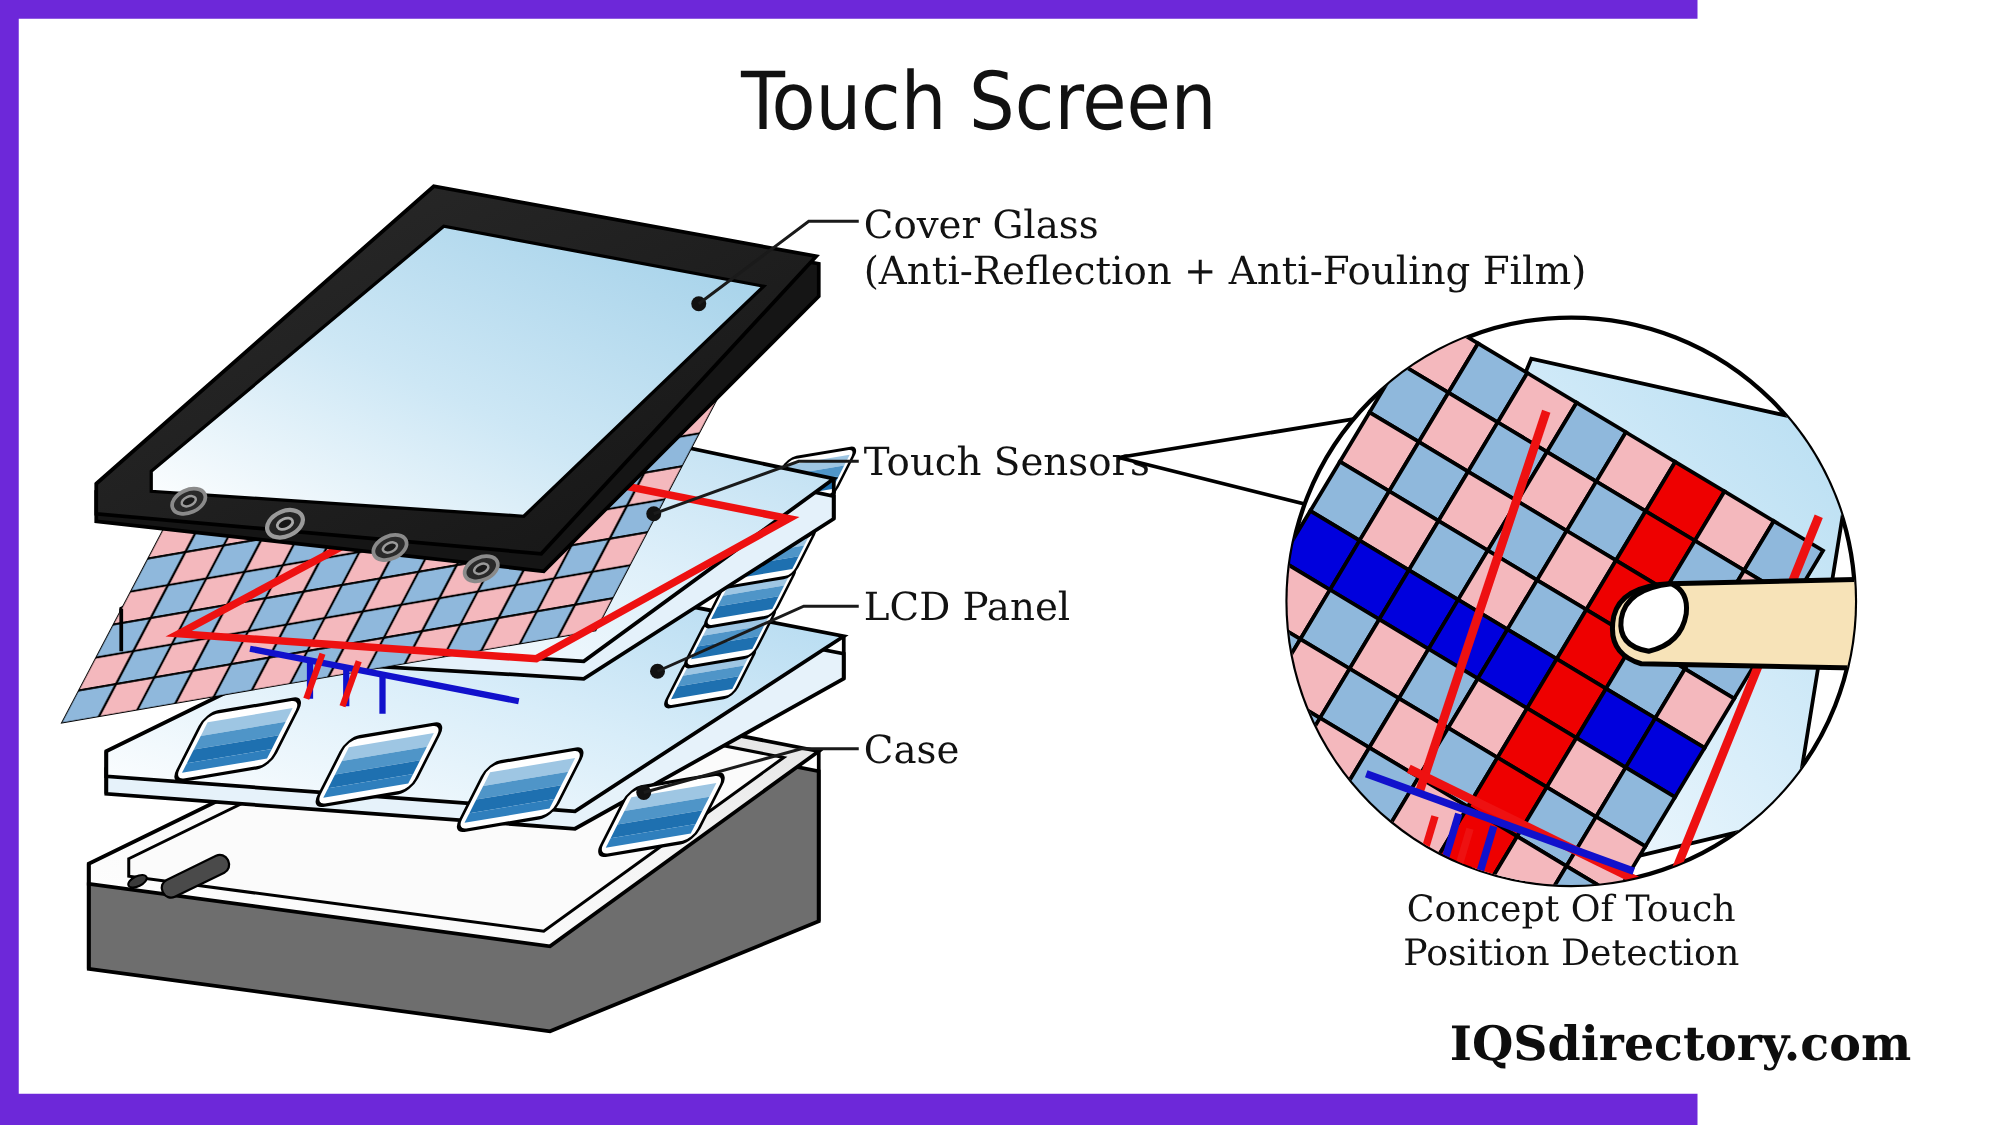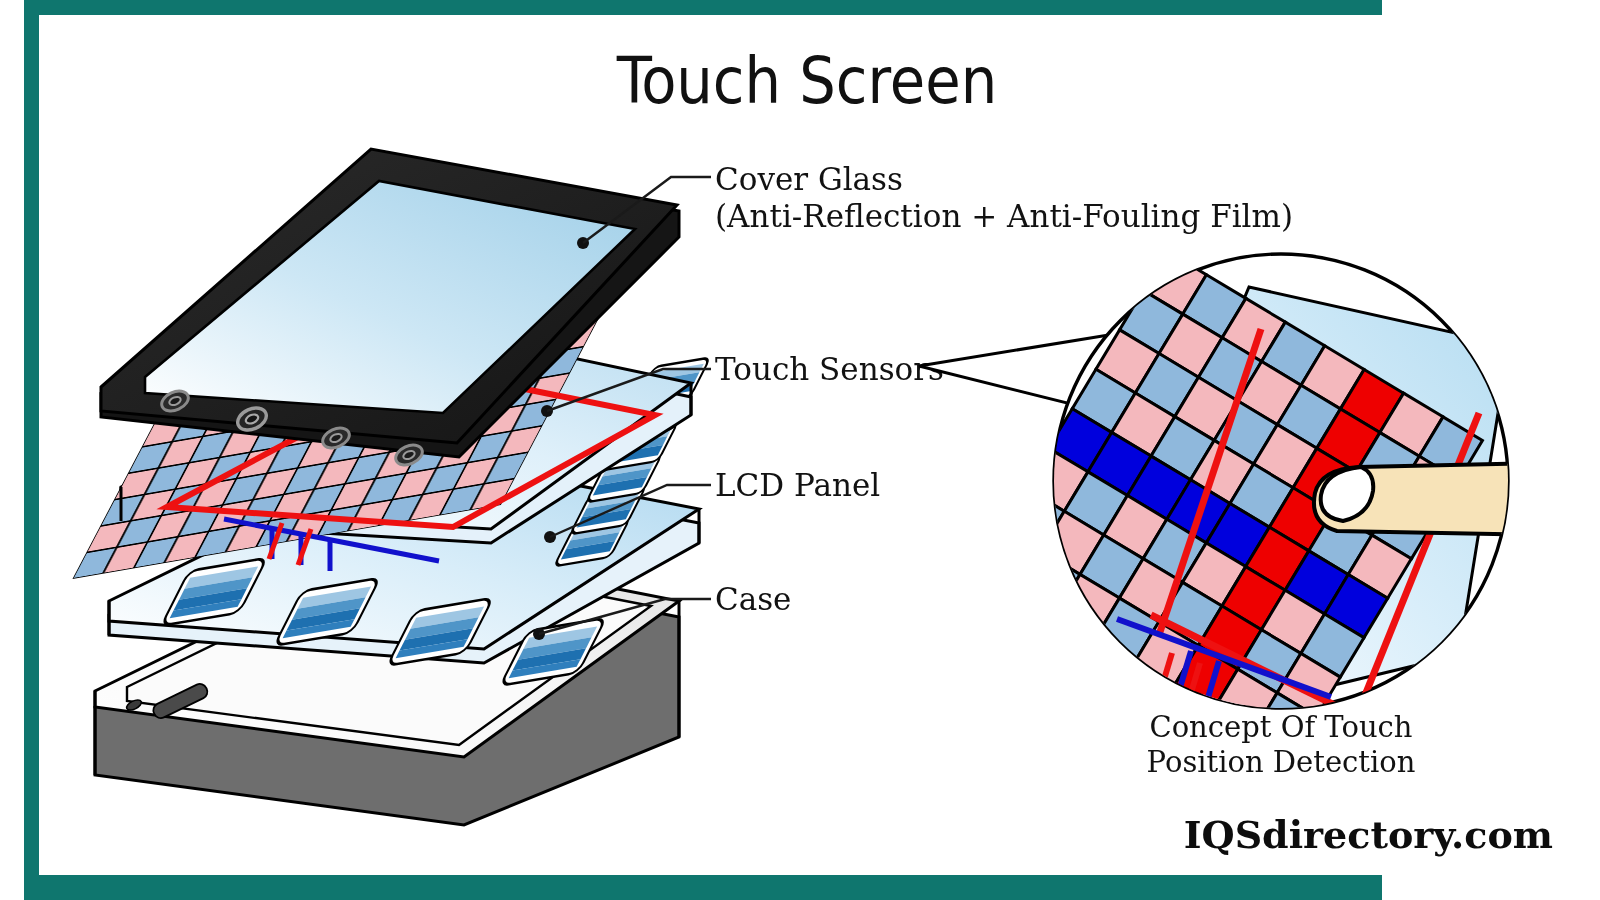--- a/index.html
+++ b/index.html
@@ -11,23 +11,22 @@
   body {
     width: 1600px;
     height: 900px;
     overflow: hidden;
     font-family: "DejaVu Serif", "Liberation Serif", serif;
   }
   #canvas {
     position: relative;
     width: 1358px;
     height: 900px;
-    background: #0f766e;
+    background: #6d28d9;
     box-sizing: border-box;
-    margin-left: 24px;
   }
   #inner {
     position: absolute;
     left: 15px;
     top: 15px;
     width: 1570px;
     height: 860px;
     background: #ffffff;
     overflow: hidden;
   }

